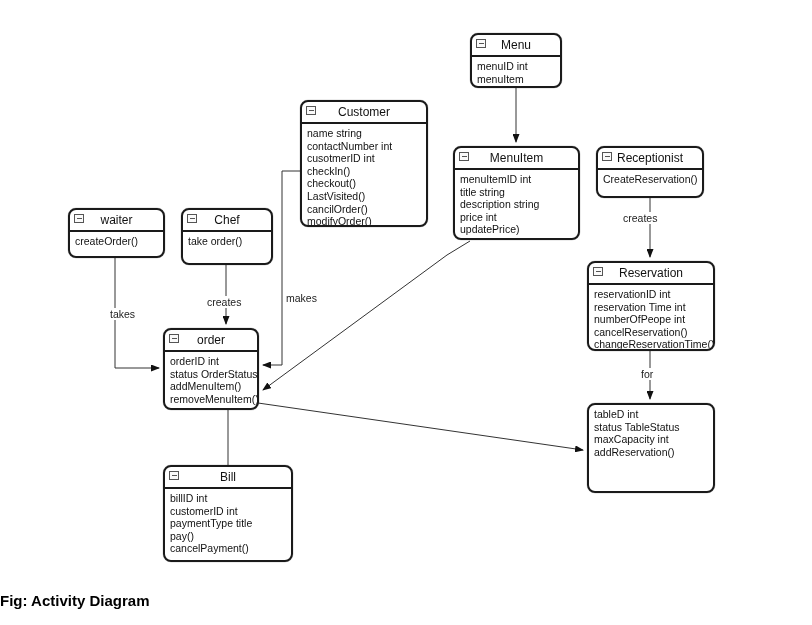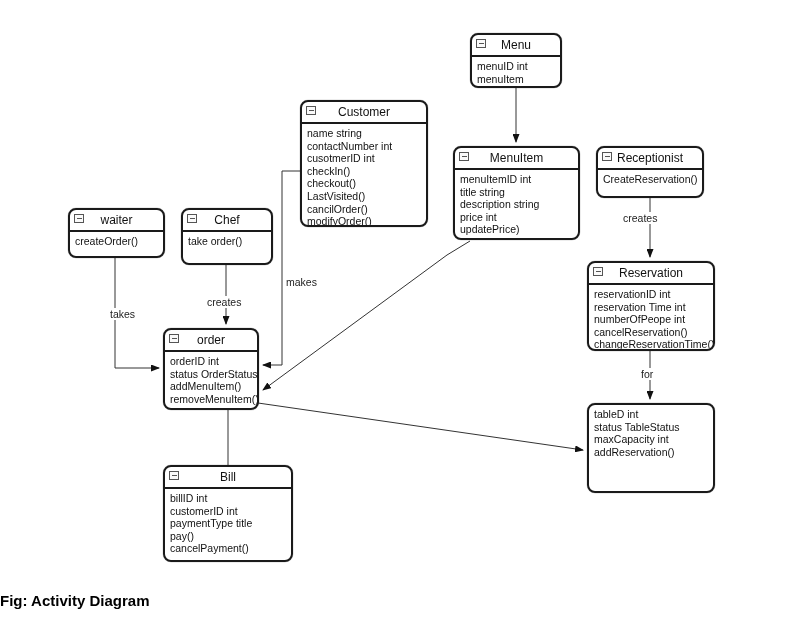--- a/index.html
+++ b/index.html
@@ -192,18 +192,18 @@
       <div class="member">billID int</div>
       <div class="member">customerID int</div>
       <div class="member">paymentType title</div>
       <div class="member">pay()</div>
       <div class="member">cancelPayment()</div>
     </div>
   </div>
 
   <div class="edge-label" style="left:108px;top:308px;">takes</div>
   <div class="edge-label" style="left:205px;top:296px;">creates</div>
-  <div class="edge-label" style="left:284px;top:276px;">makes</div>
+  <div class="edge-label" style="left:284px;top:292px;">makes</div>
   <div class="edge-label" style="left:621px;top:212px;">creates</div>
   <div class="edge-label" style="left:639px;top:368px;">for</div>
 
   <div class="caption">Fig: Activity Diagram</div>
 </div>
 
 </body></html>

